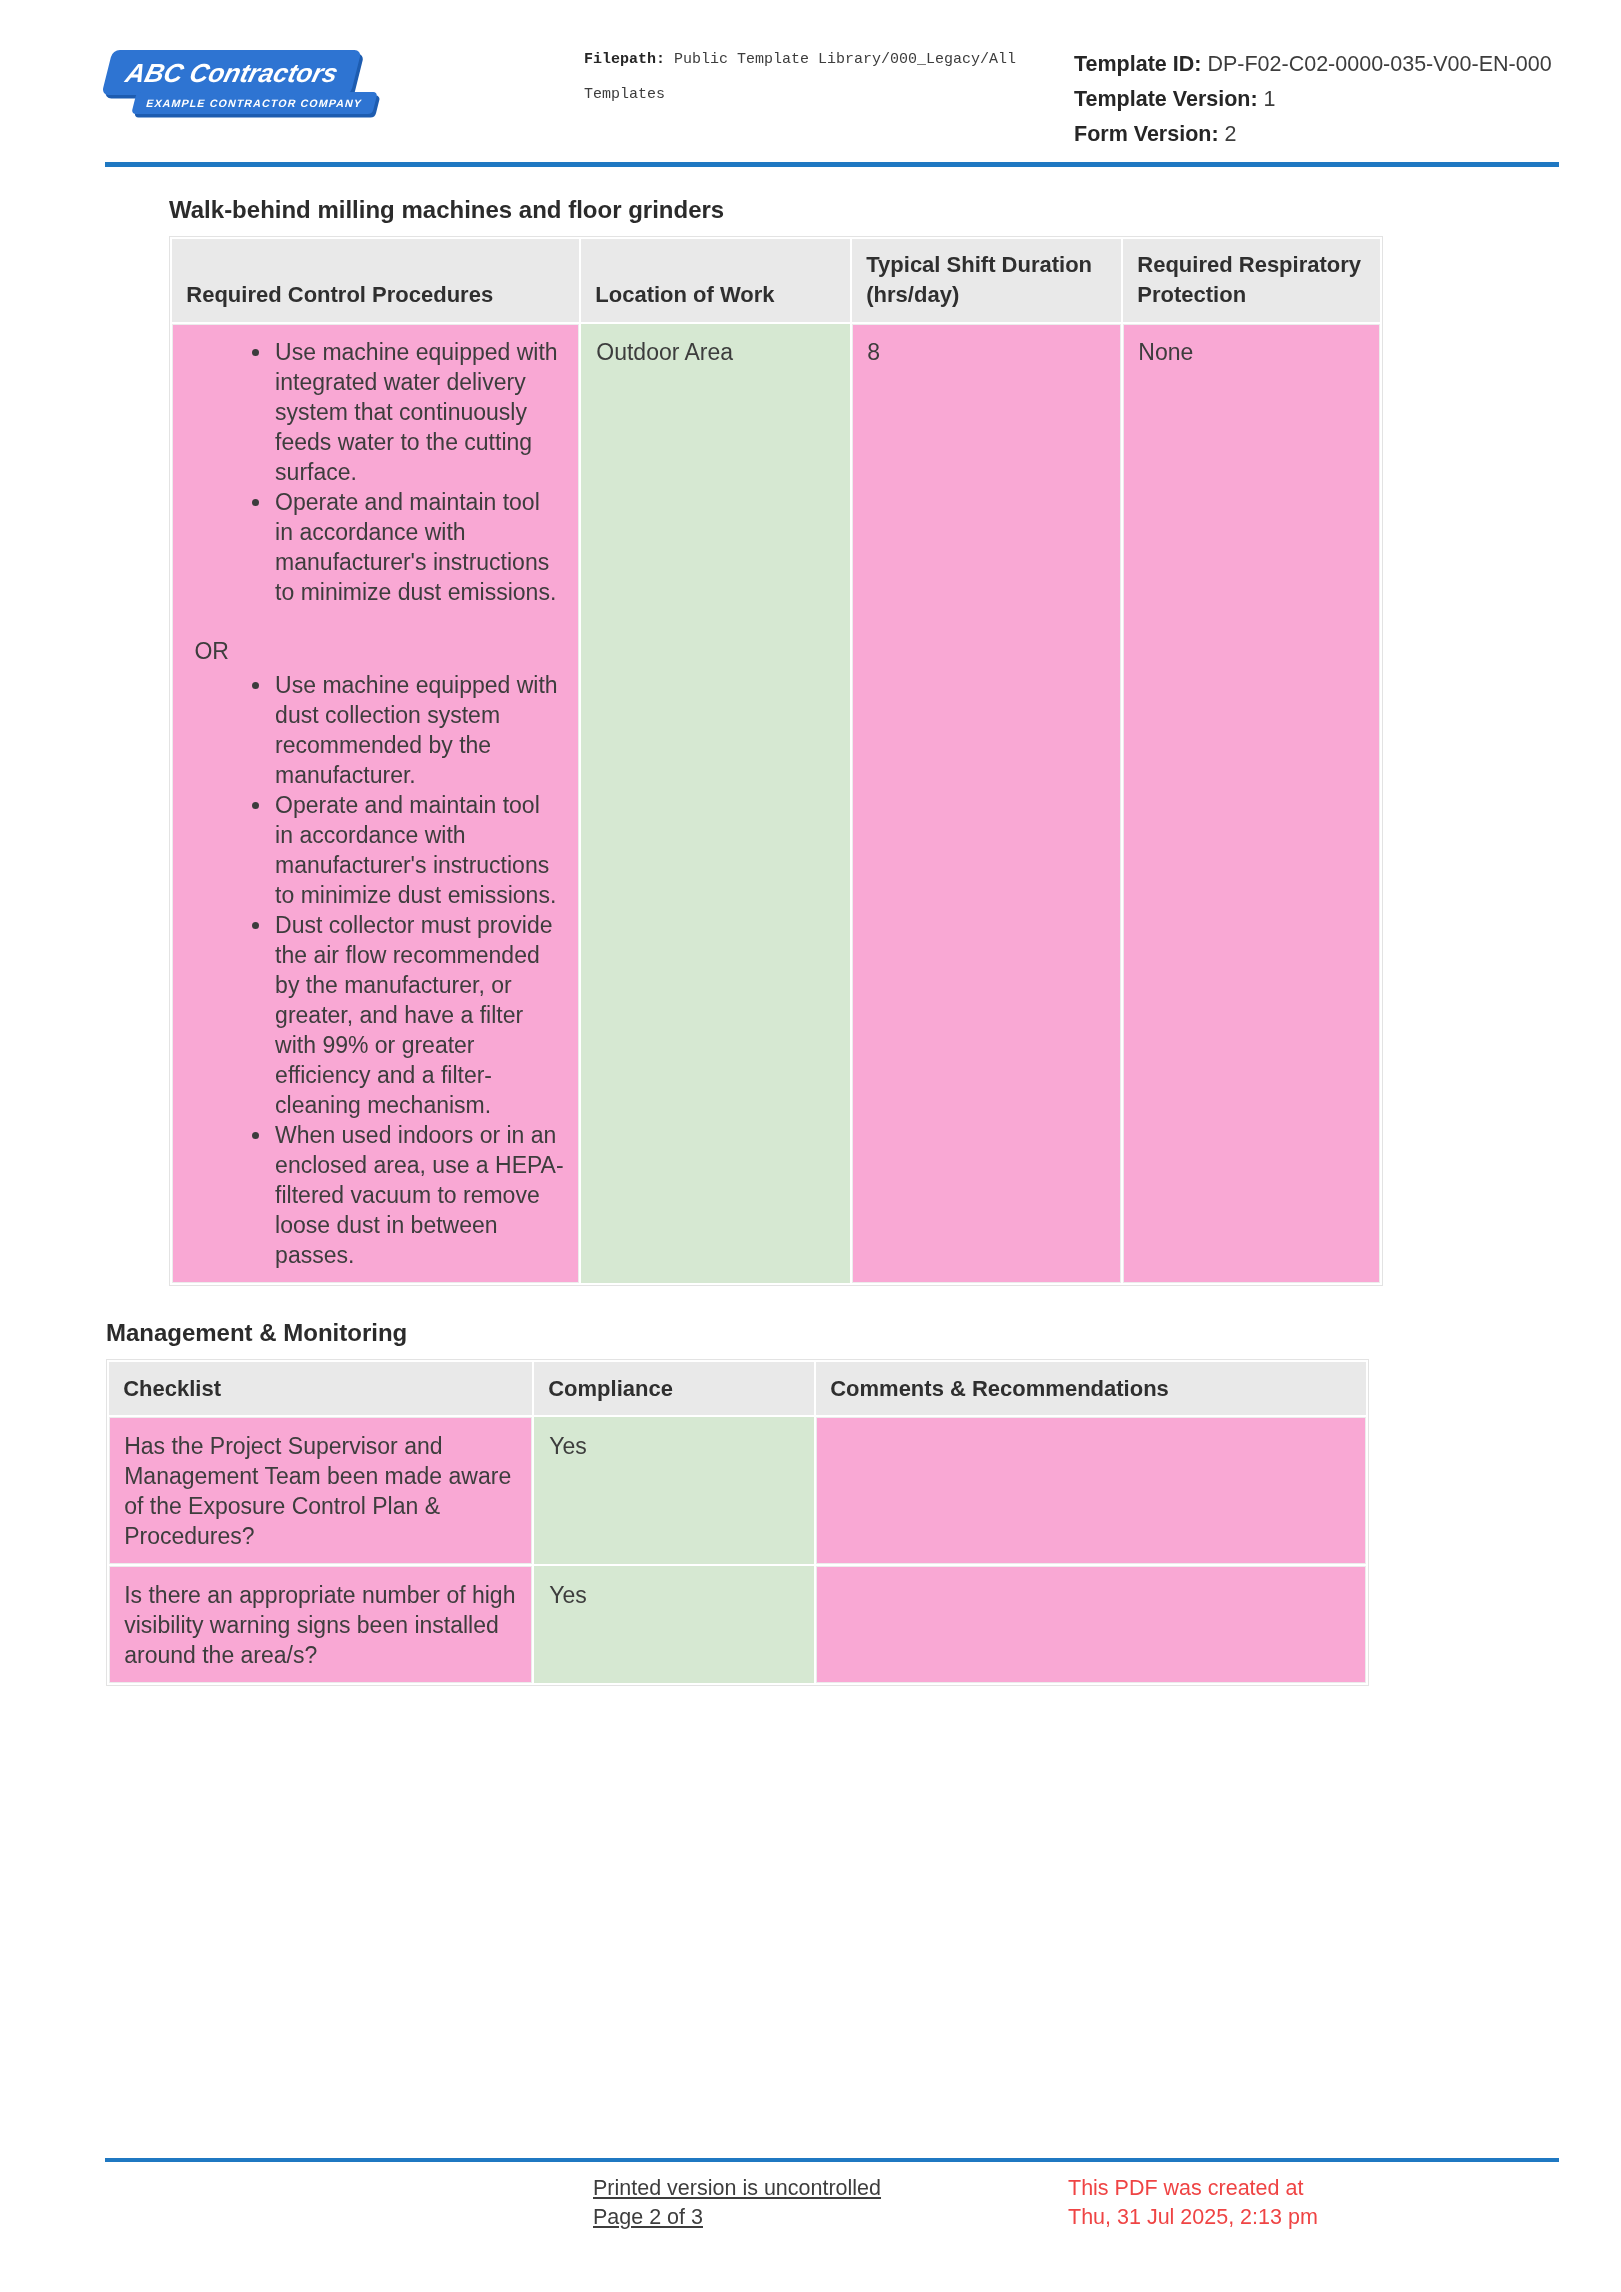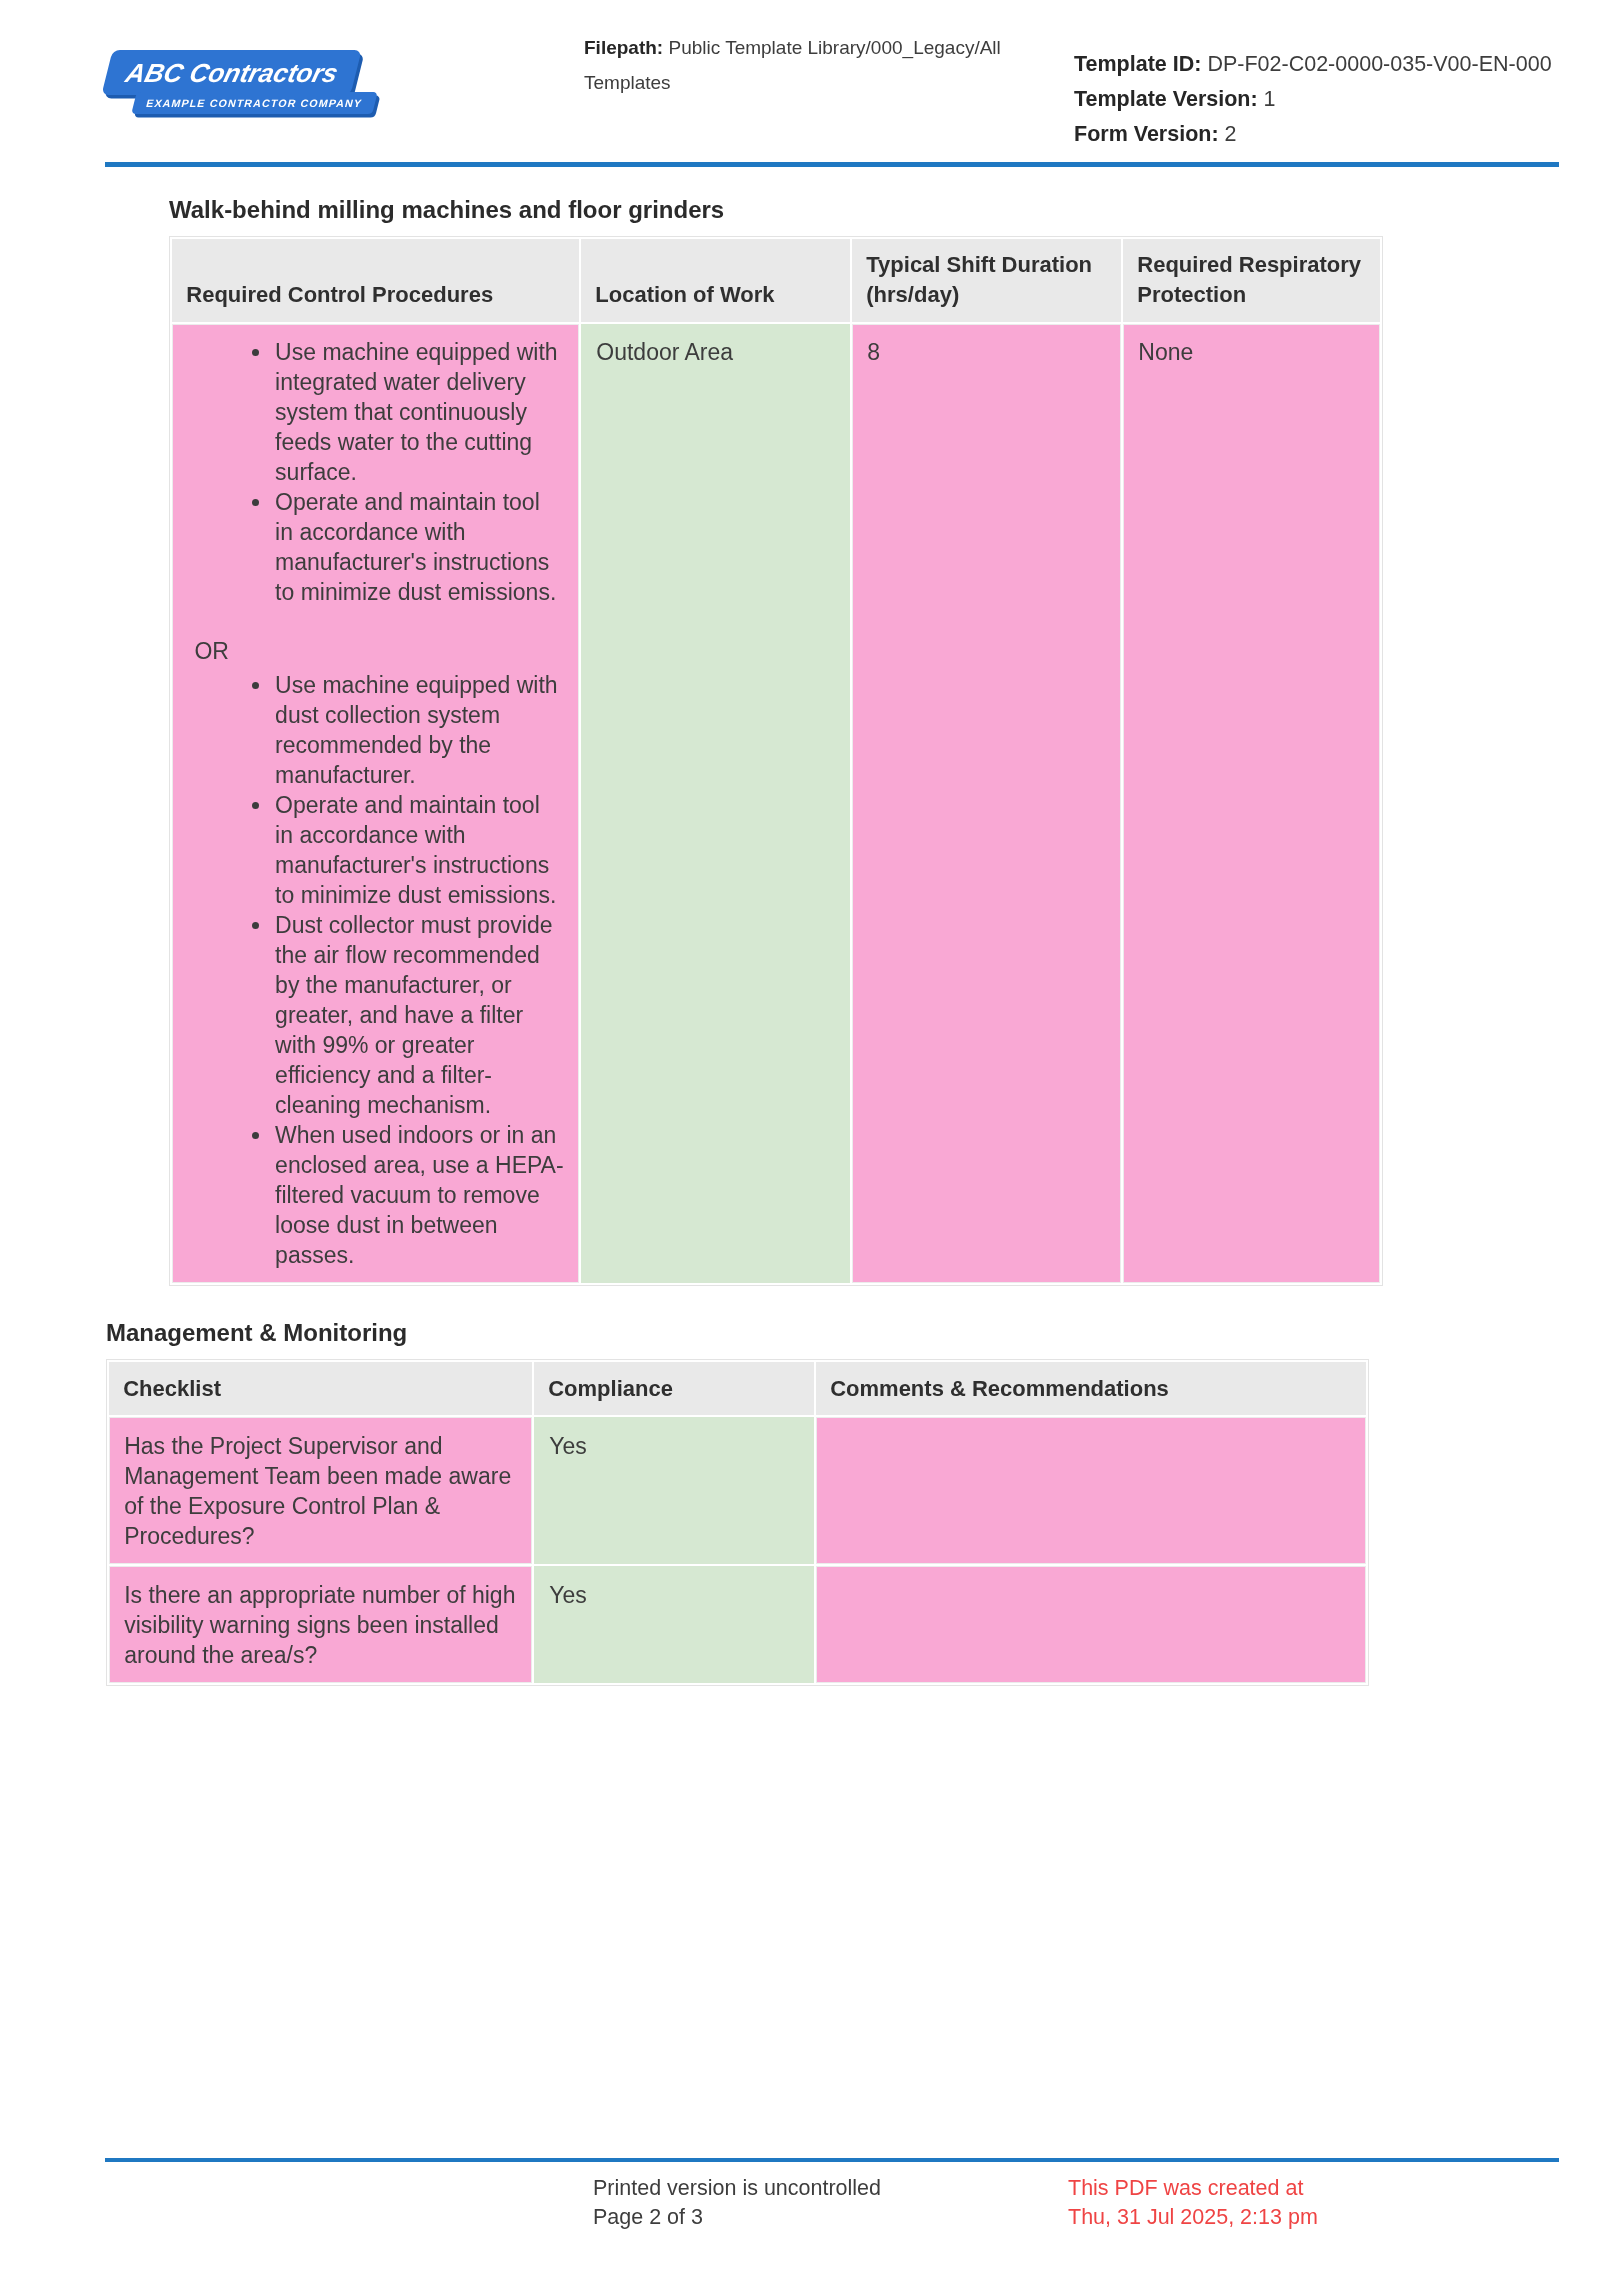--- a/index.html
+++ b/index.html
@@ -31,22 +31,22 @@
     background: var(--logo_blue, #2e74d2);
     transform: skewX(-14deg);
     border-radius: 4.5px;
     margin: -3.6px 0 0 27px;
     padding: 4.5px 12.5px 5.4px;
     box-shadow: 3.6px 3.6px 0 #1d5cb0;
     font-size: 10.7px; font-weight: bold; letter-spacing: 1.1px;
     width: max-content;
   }
   .filepath {
-    position: absolute; left: 584px; top: 30px; width: 452px;
-    font-size: 19px; line-height: 35px; color: #3d3d3d;
+    position: absolute; left: 584px; top: 42px; width: 452px;
+    font-size: 15px; line-height: 35px; color: #3d3d3d; font-family: Liberation Mono, monospace;
   }
   .meta { position: absolute; left: 1074px; top: 47px; width: 502px;
     font-size: 21.5px; line-height: 35px; color: #3d3d3d; }
   .b { font-weight: bold; color: #262626; }
   .hrule {
     position: absolute; left: 105px; top: 162px; width: 1454px; height: 4.5px;
     background: var(--accent_blue, #1f78c2);
   }
 
   
@@ -86,21 +86,21 @@
   td.proc-cell { padding: 12.5px 5.4px 12.5px 9px; }
   ul.proc-list { margin: 0; padding-left: 86px; }
   ul.proc-list li { padding-left: 1.8px; }
   .or-label { margin: 29px 0 3.6px 7.2px; }
 
   
   .frule {
     position: absolute; left: 105px; top: 2158px; width: 1454px; height: 3.6px;
     background: var(--accent_blue, #1f78c2);
   }
-  .foot-left  { position: absolute; left: 593px;  top: 2174px; font-size: 21.5px; line-height: 29px; color: #3d3d3d; }
+  .foot-left  { position: absolute; left: 593px;  top: 2174px; font-size: 21.5px; line-height: 29px; color: #3d3d3d; text-decoration: underline; }
   .foot-right { position: absolute; left: 1068px; top: 2174px; font-size: 21.5px; line-height: 29px; color: #ef4444; }
 </style>
 </head>
 <body>
 
 <div class="page">
 
   <div class="logo">
     <div class="logo-main">ABC Contractors</div>
     <div class="logo-sub">EXAMPLE CONTRACTOR COMPANY</div>

